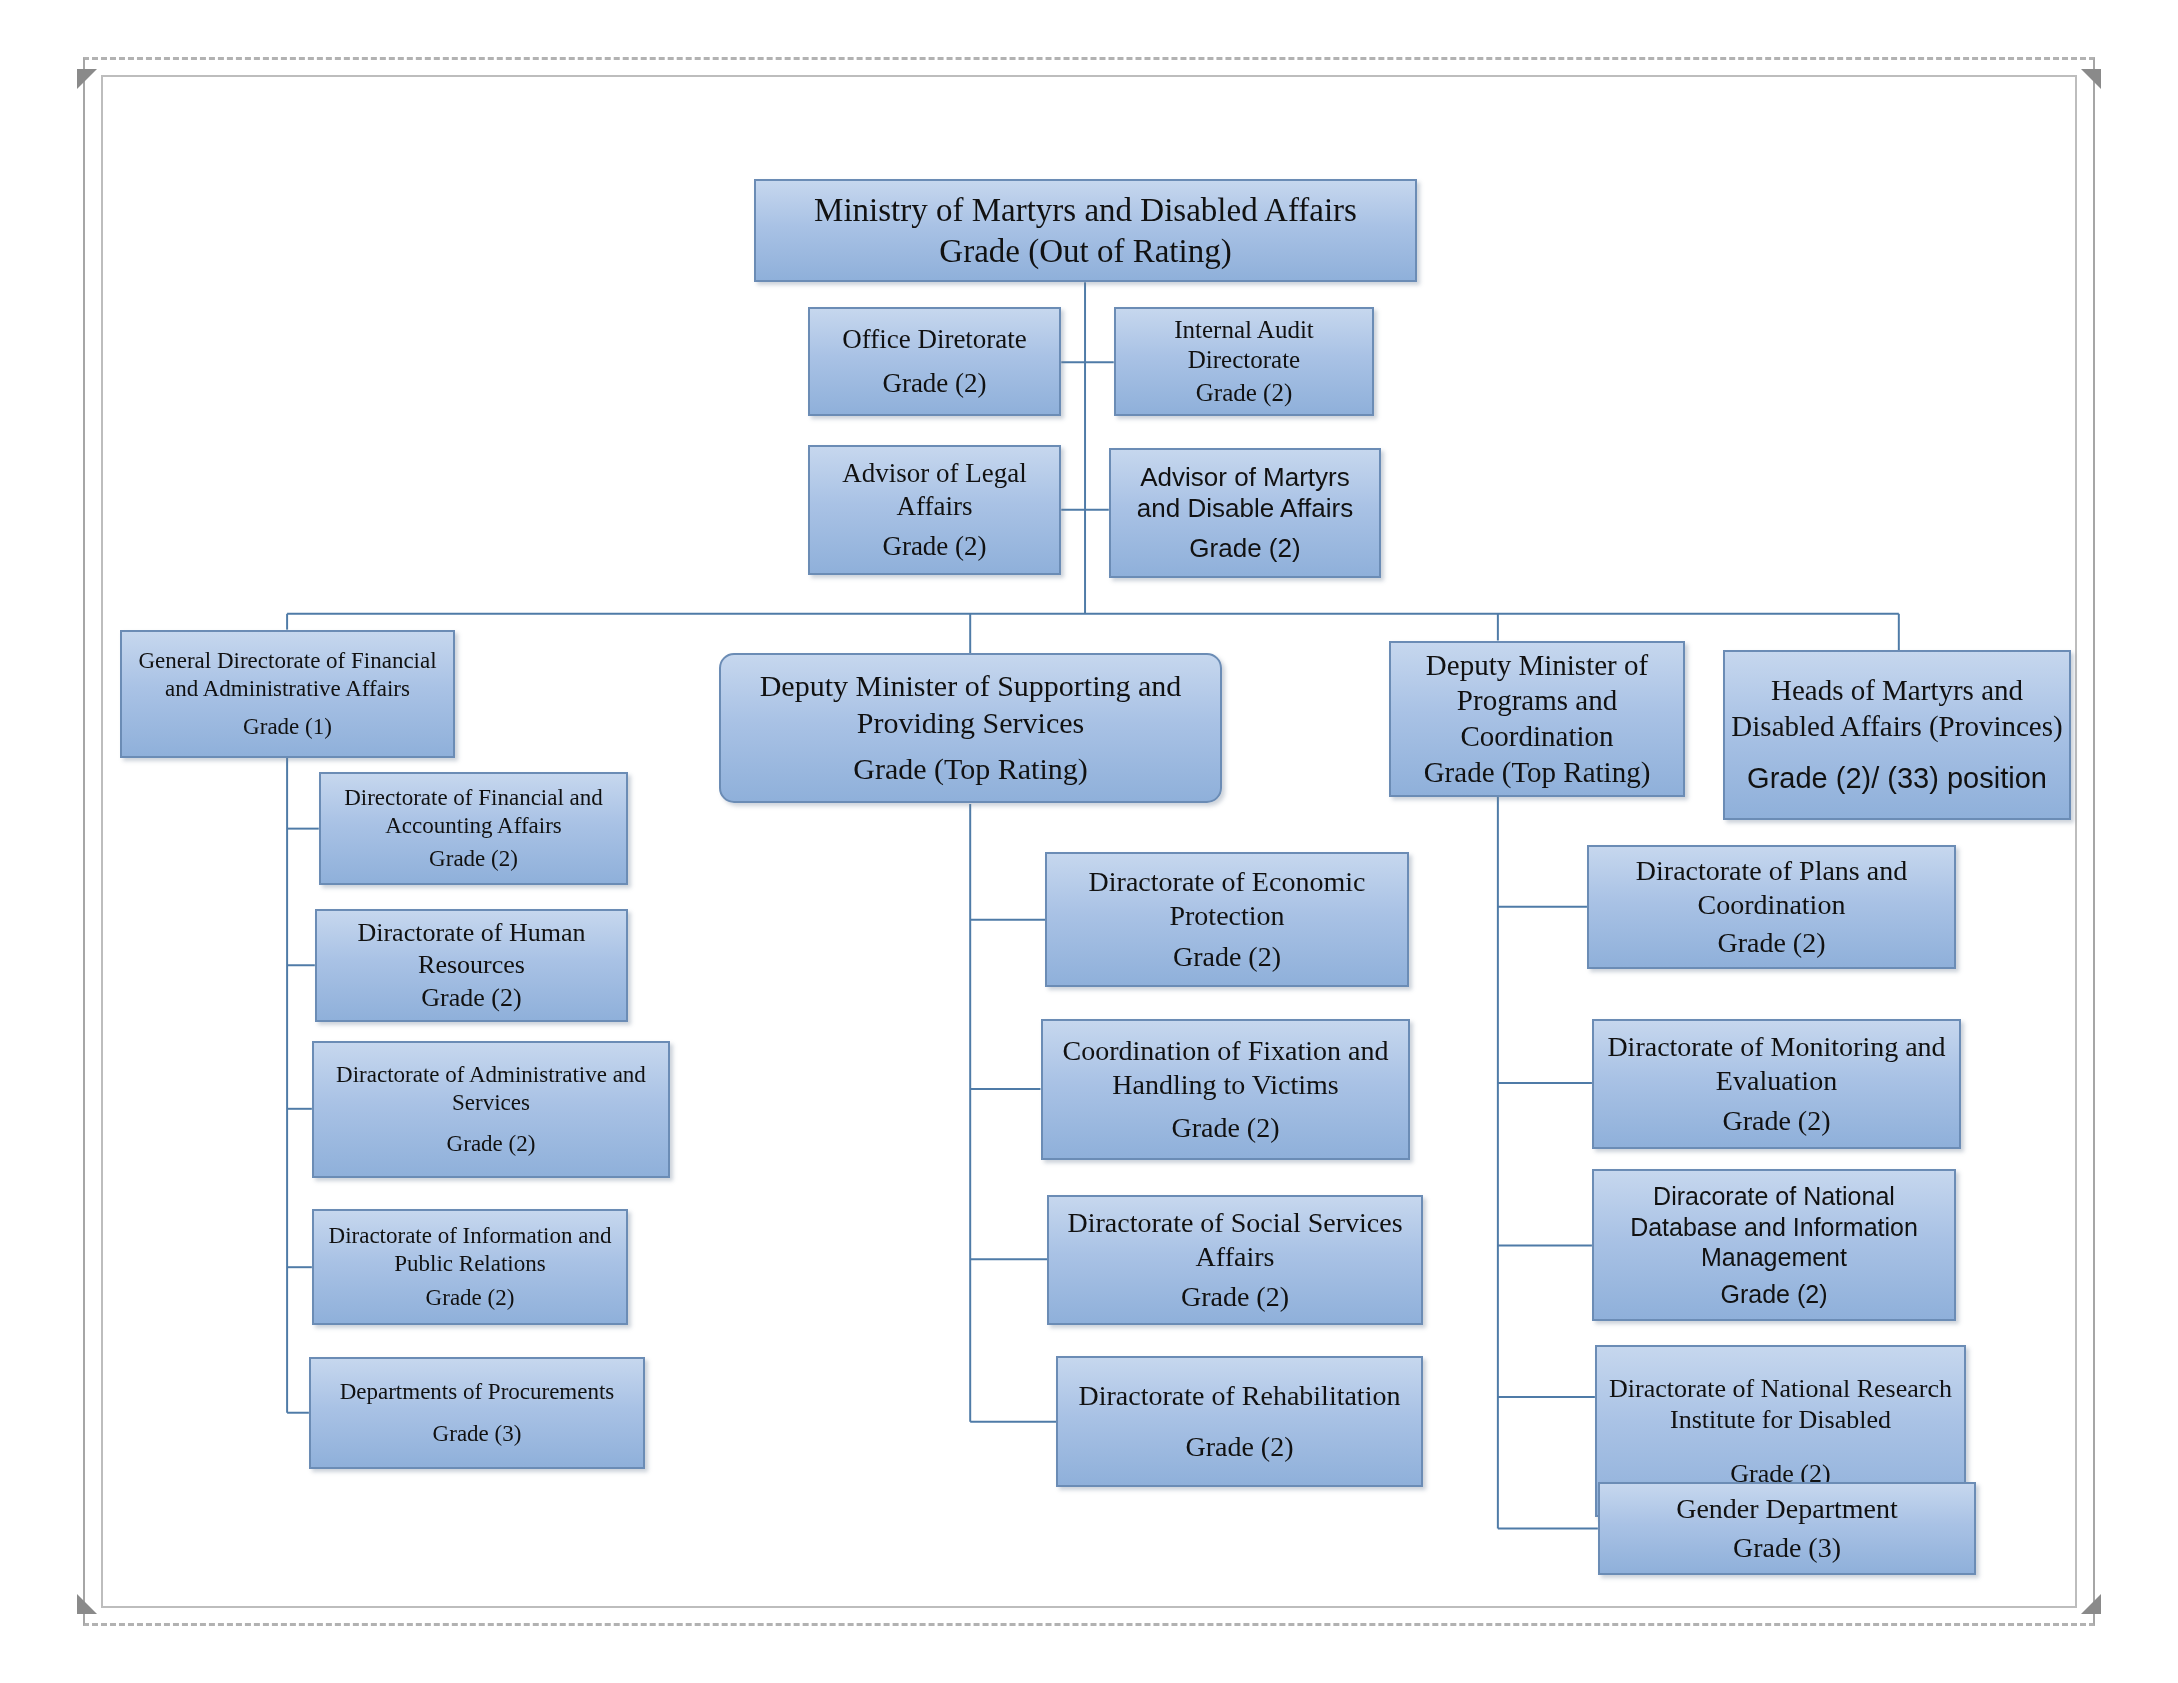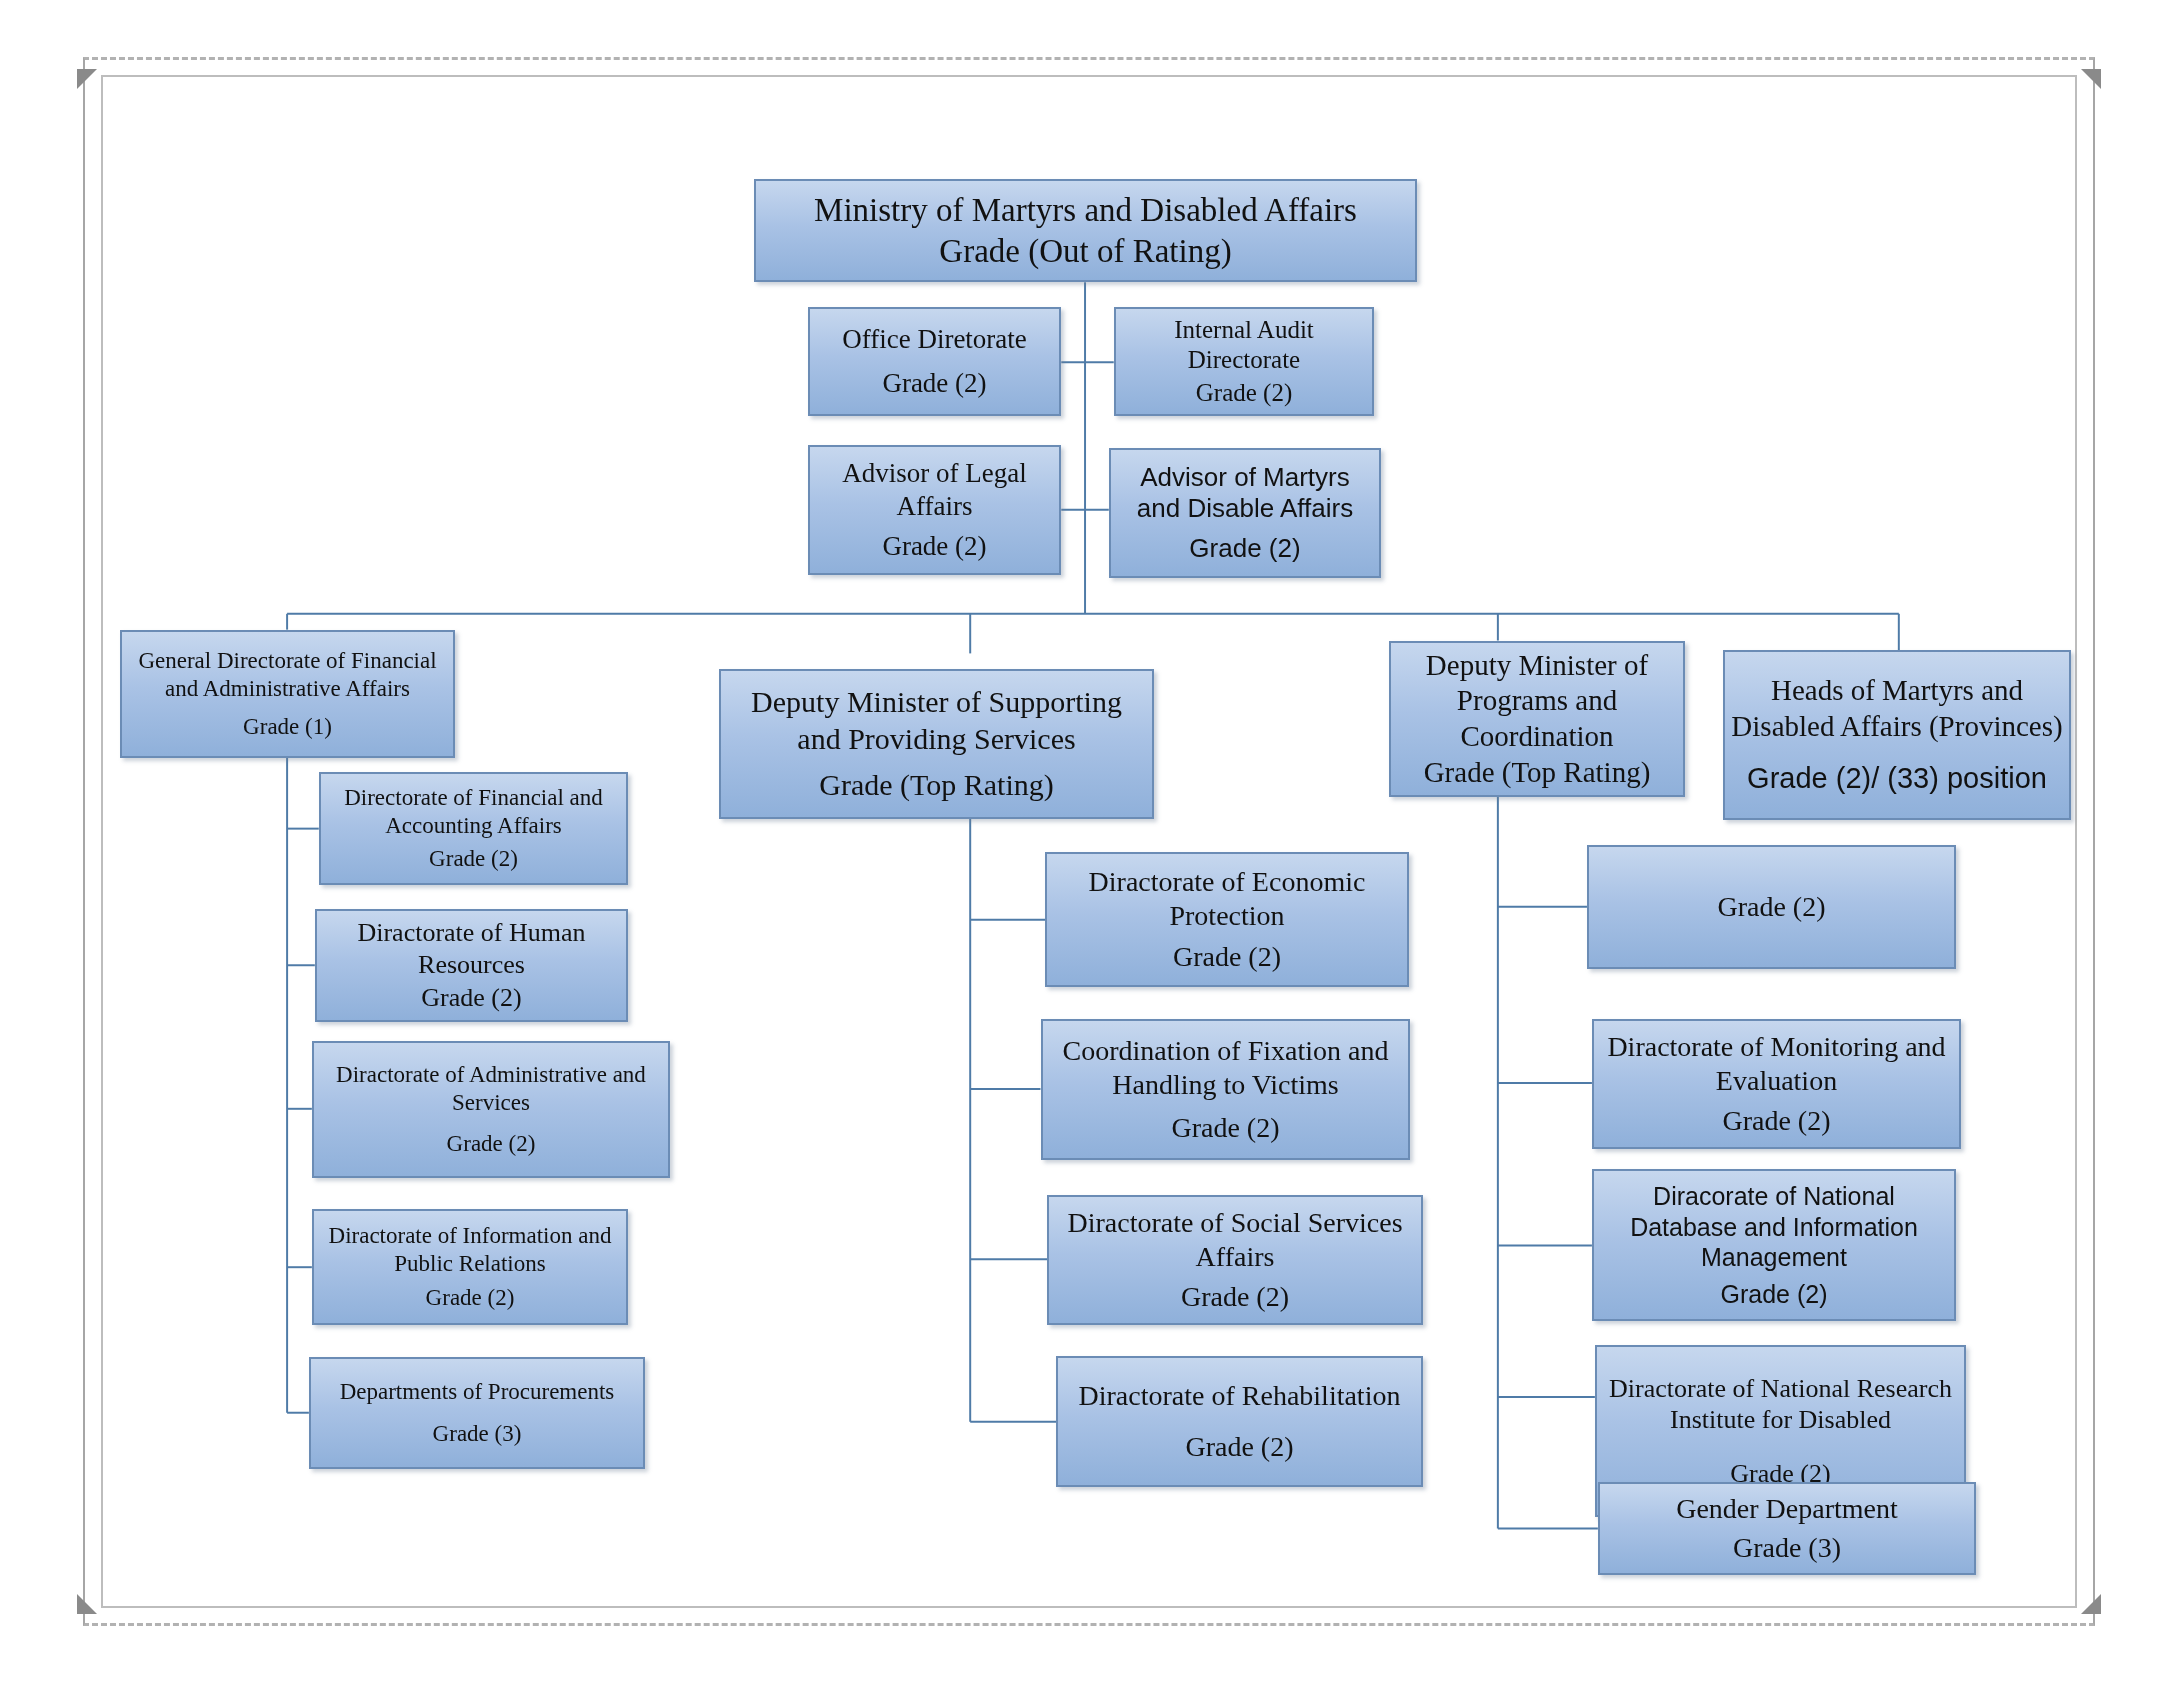--- a/index.html
+++ b/index.html
@@ -95,21 +95,21 @@
 <div class="node sans" style="left:1109px;top:448px;width:272px;height:130px;font-size:26px;">
   <div class="name">Advisor of Martyrs and Disable Affairs</div>
   <div class="grade">Grade (2)</div>
 </div>
 
 <div class="node" style="left:120px;top:630px;width:335px;height:128px;font-size:23px;">
   <div class="name">General Directorate of Financial and Administrative Affairs</div>
   <div class="grade">Grade (1)</div>
 </div>
 
-<div class="node" style="left:719px;top:669px;width:435px;height:150px;font-size:30px;">
+<div class="node" style="left:719px;top:653px;width:503px;height:150px;font-size:30px;border-radius:15px;">
   <div class="name">Deputy Minister of Supporting and Providing Services</div>
   <div class="grade">Grade (Top Rating)</div>
 </div>
 
 <div class="node" style="left:1350px;top:641px;width:296px;height:156px;font-size:29px;margin-left:39px;">
   <div class="name">Deputy Minister of Programs and Coordination</div>
   <div class="grade">Grade (Top Rating)</div>
 </div>
 
 <div class="node" style="left:1723px;top:650px;width:348px;height:170px;font-size:29px;">
@@ -156,20 +156,21 @@
   <div class="name">Diractorate of Social Services Affairs</div>
   <div class="grade">Grade (2)</div>
 </div>
 
 <div class="node" style="left:1056px;top:1356px;width:367px;height:131px;font-size:28px;">
   <div class="name">Diractorate of Rehabilitation</div>
   <div class="grade">Grade (2)</div>
 </div>
 
 <div class="node" style="left:1587px;top:845px;width:369px;height:124px;font-size:28px;">
+  <div class="name">Diractorate of Plans and Coordination</div>
   <div class="grade">Grade (2)</div>
 </div>
 
 <div class="node" style="left:1592px;top:1019px;width:369px;height:130px;font-size:28px;">
   <div class="name">Diractorate of Monitoring and Evaluation</div>
   <div class="grade">Grade (2)</div>
 </div>
 
 <div class="node sans" style="left:1592px;top:1169px;width:364px;height:152px;font-size:25px;">
   <div class="name">Diracorate of National Database and Information Management</div>

